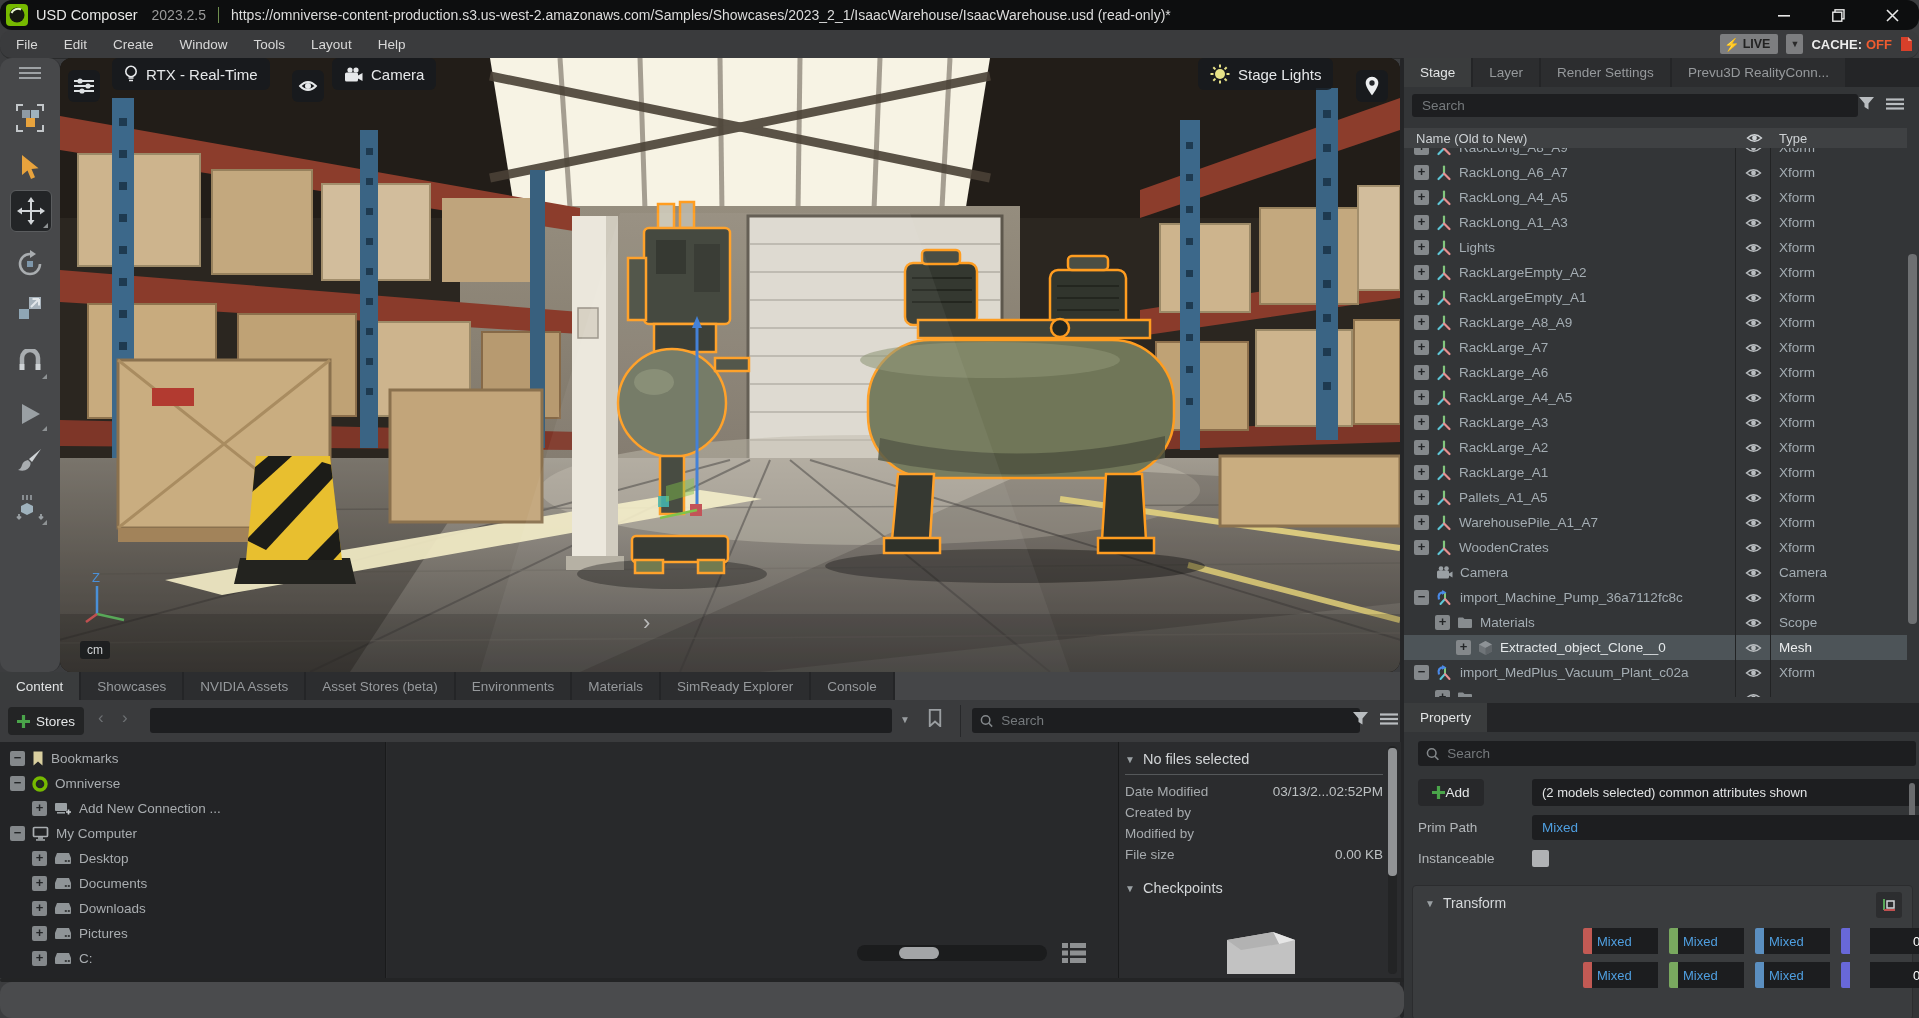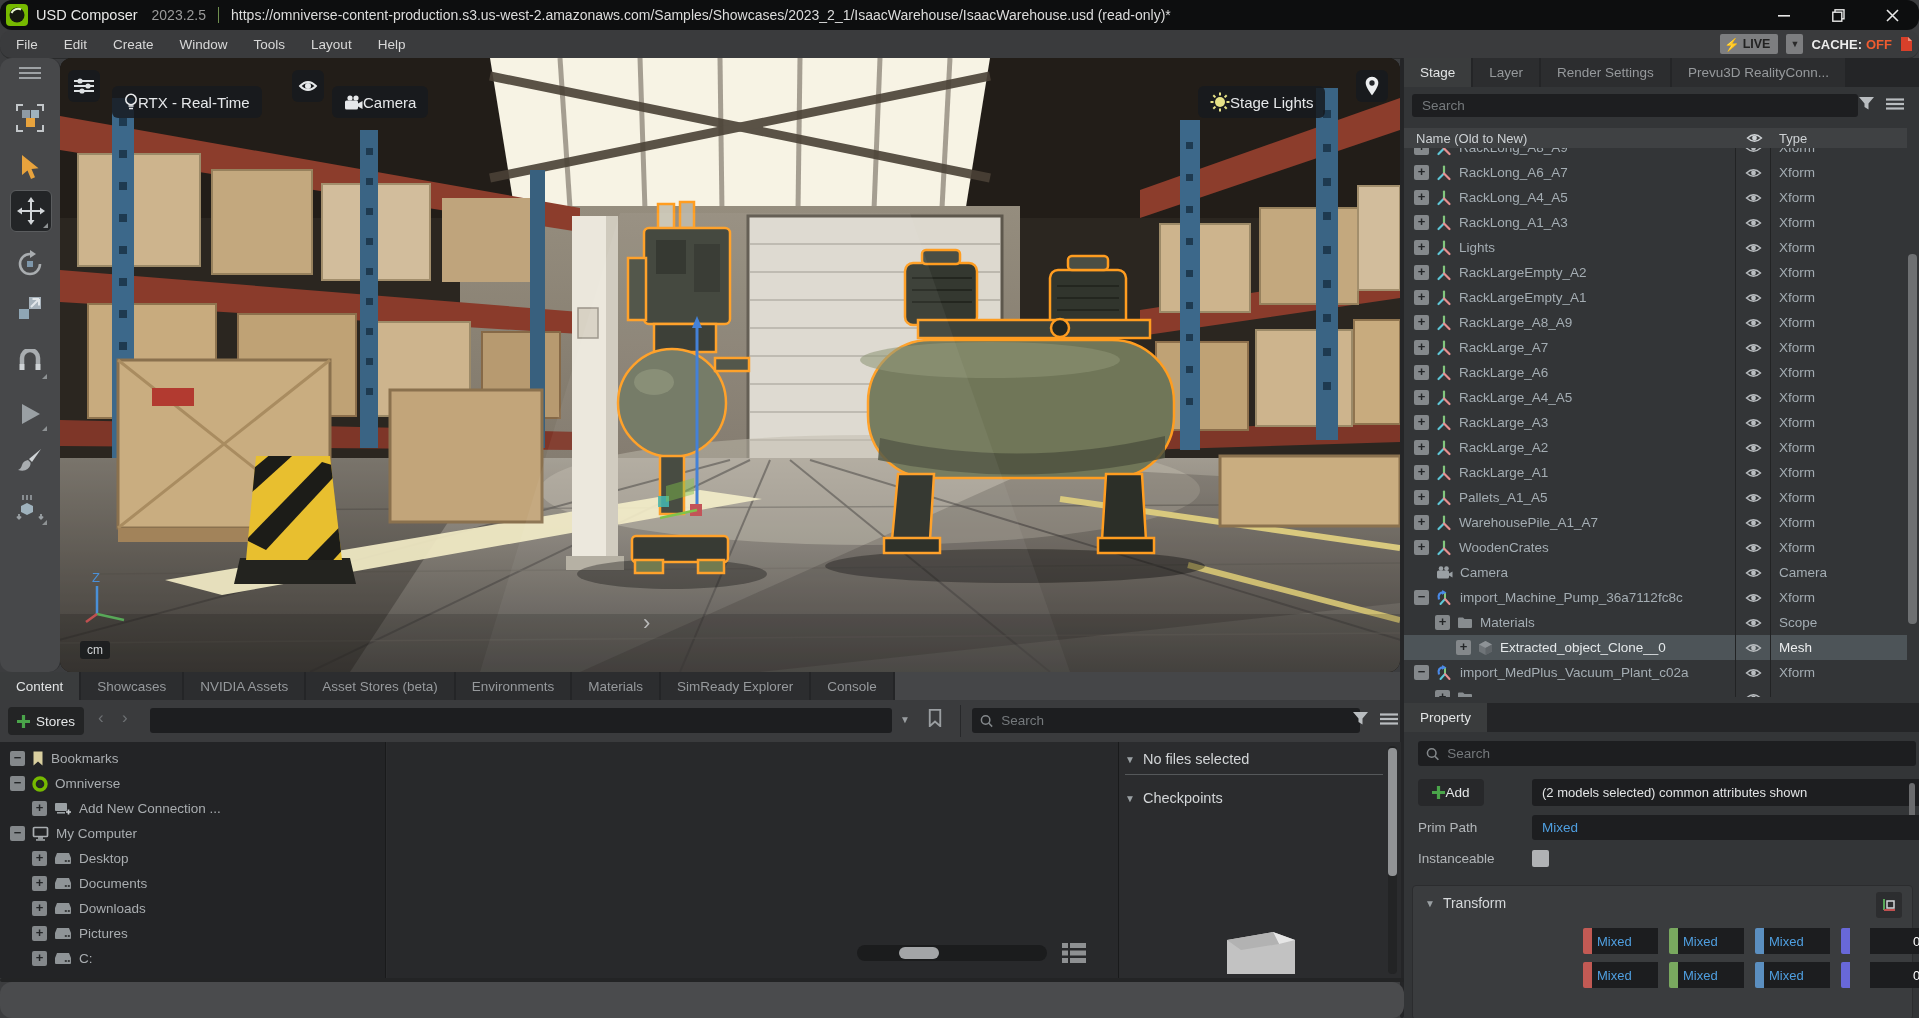--- a/index.html
+++ b/index.html
@@ -28,21 +28,21 @@
   #cache-state{color:#f05c30;font-size:13px;font-weight:bold;margin-left:-4px;}
   
   #toolcol{left:0;top:58px;width:60px;height:614px;background:#47484a;border-right:1px solid #2f3032;}
   .tool{position:absolute;left:10px;width:40px;height:40px;display:flex;align-items:center;justify-content:center;}
   .tool.active{background:#232527;border:1px solid #5a5c5e;border-radius:6px;}
   .flyout:after{content:"";position:absolute;right:3px;bottom:3px;border-left:5px solid transparent;border-bottom:5px solid #8e9294;}
   #tool-menu{top:4px;height:22px;}
   
   #viewport{left:60px;top:58px;width:1340px;height:614px;background:#000;overflow:hidden;}
   #scene{position:absolute;left:0;top:0;width:1340px;height:614px;}
-  .vpill{position:absolute;top:28px;height:32px;background:rgba(22,26,30,.85);border-radius:6px;display:flex;align-items:center;gap:0;padding:0 12px;color:#e6e8ea;font-size:15px;}
+  .vpill{position:absolute;top:0;height:32px;background:rgba(22,26,30,.85);border-radius:6px;display:flex;align-items:center;gap:8px;padding:0 12px;color:#e6e8ea;font-size:15px;}
   .vbtn{position:absolute;top:12px;width:32px;height:32px;background:rgba(22,26,30,.85);border-radius:6px;display:flex;align-items:center;justify-content:center;}
   #units-pill{position:absolute;left:20px;top:583px;background:rgba(25,27,29,.85);border-radius:3px;color:#cfd2d4;font-size:12px;padding:2px 7px;}
   #vp-chevron{position:absolute;left:583px;top:552px;color:#b9b9b9;font-size:22px;}
   #axis-gizmo{position:absolute;left:24px;top:512px;}
   
   #splitter{left:1400px;top:58px;width:4px;height:960px;background:#242527;}
   #rightcol{left:1404px;top:58px;width:515px;height:960px;background:#2a2b2d;}
   .tabbar{position:absolute;left:0;top:0;width:100%;height:29px;background:#242527;display:flex;}
   .ptab{height:29px;display:flex;align-items:center;padding:0 16px;font-size:13.5px;color:#96999c;background:#2c2d2f;border-right:2px solid #242527;white-space:nowrap;overflow:hidden;}
   .ptab.active{background:#3a3c3d;color:#e2e4e5;}
@@ -1331,20 +1331,38 @@
           </g>
         </svg>
       </div>
       <div id="cb-info">
         <div id="info-inner">
           <div class="secheader">
             <span class="disclosure">▼</span>
             <span>No files selected</span>
           </div>
           <div id="info-hr"></div>
+          <div id="info-fields">
+              <div class="inforow">
+                <span class="lbl">Date Modified</span>
+                <span class="val">03/13/2...02:52PM</span>
+              </div>
+              <div class="inforow">
+                <span class="lbl">Created by</span>
+                <span class="val"></span>
+              </div>
+              <div class="inforow">
+                <span class="lbl">Modified by</span>
+                <span class="val"></span>
+              </div>
+              <div class="inforow">
+                <span class="lbl">File size</span>
+                <span class="val">0.00 KB</span>
+              </div>
+            </div>
           <div class="secheader" style="margin-top:10px;">
             <span class="disclosure">▼</span>
             <span>Checkpoints</span>
           </div>
           <svg id="checkpoint-page" width="80" height="66" viewBox="0 0 80 66">
             <polygon points="6,14 52,6 74,14 74,60 20,66 6,58" fill="#c2c2c2"></polygon>
             <polygon points="52,6 74,14 58,18" fill="#e6e6e6"></polygon>
             <polygon points="6,14 52,6 58,18 20,24" fill="#b2b2b2"></polygon>
           </svg>
         </div>

